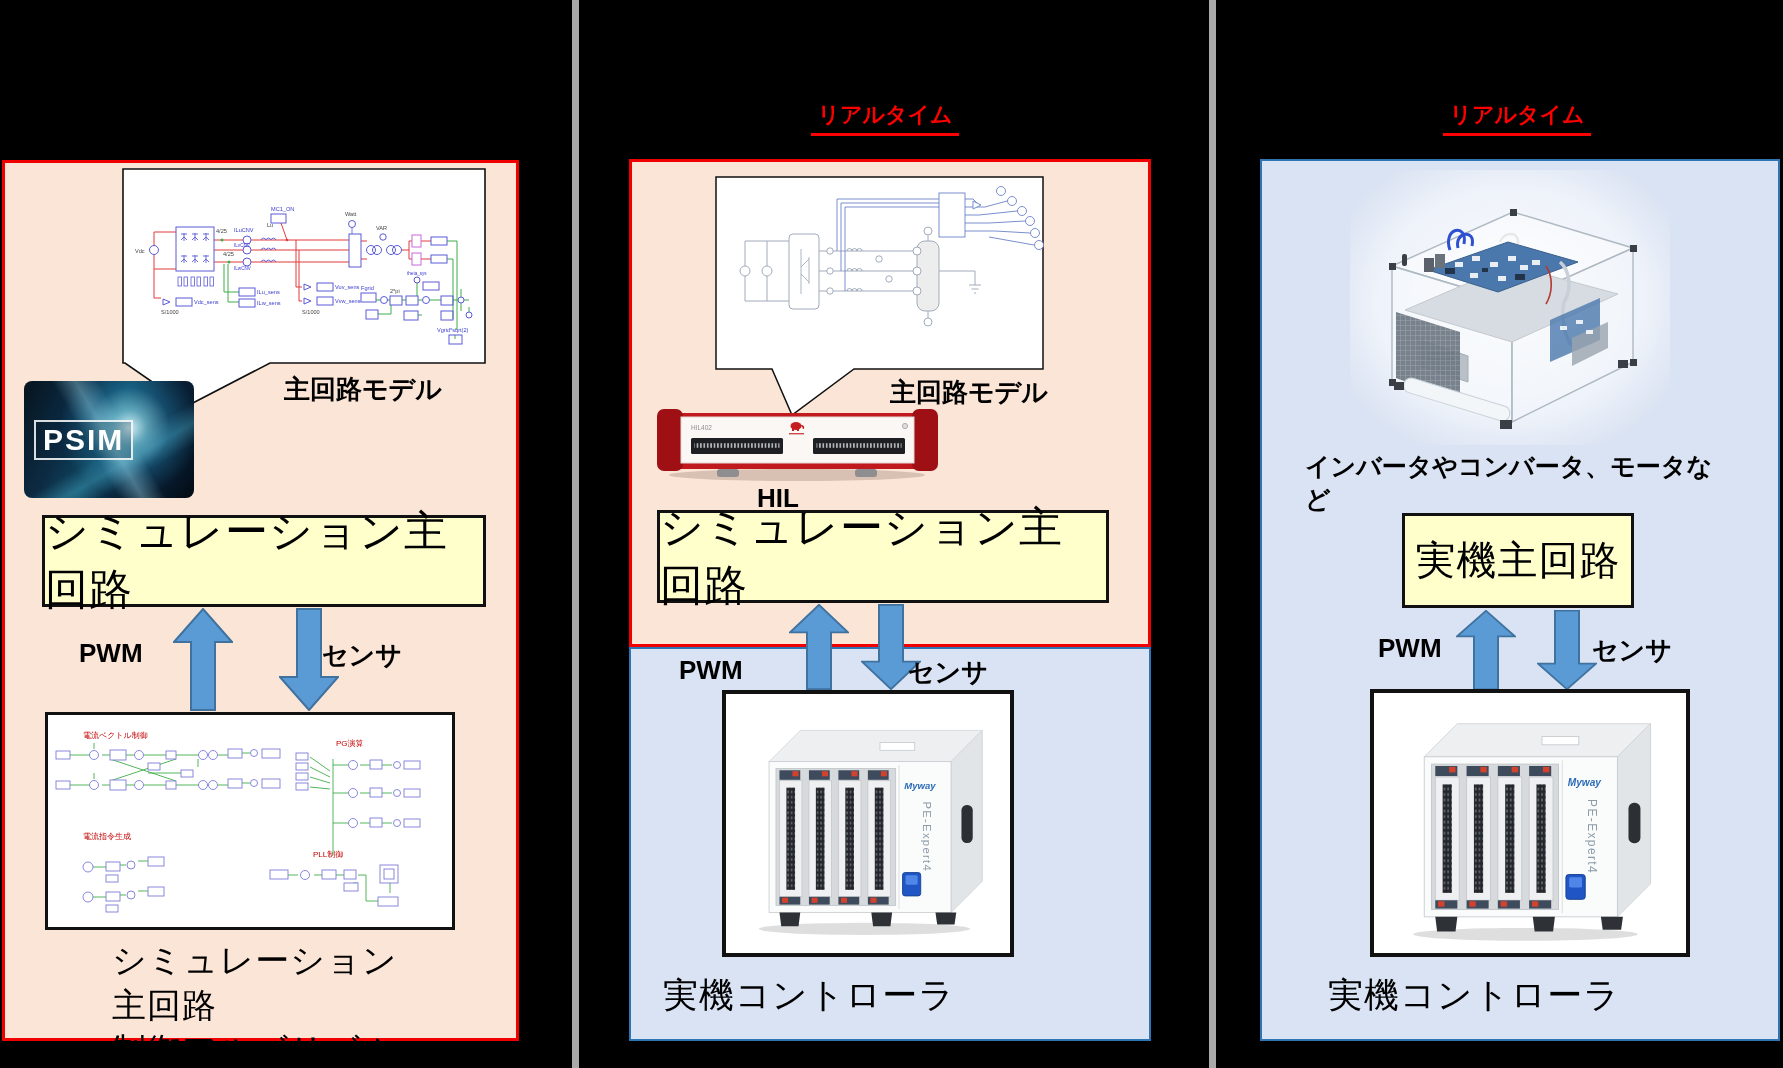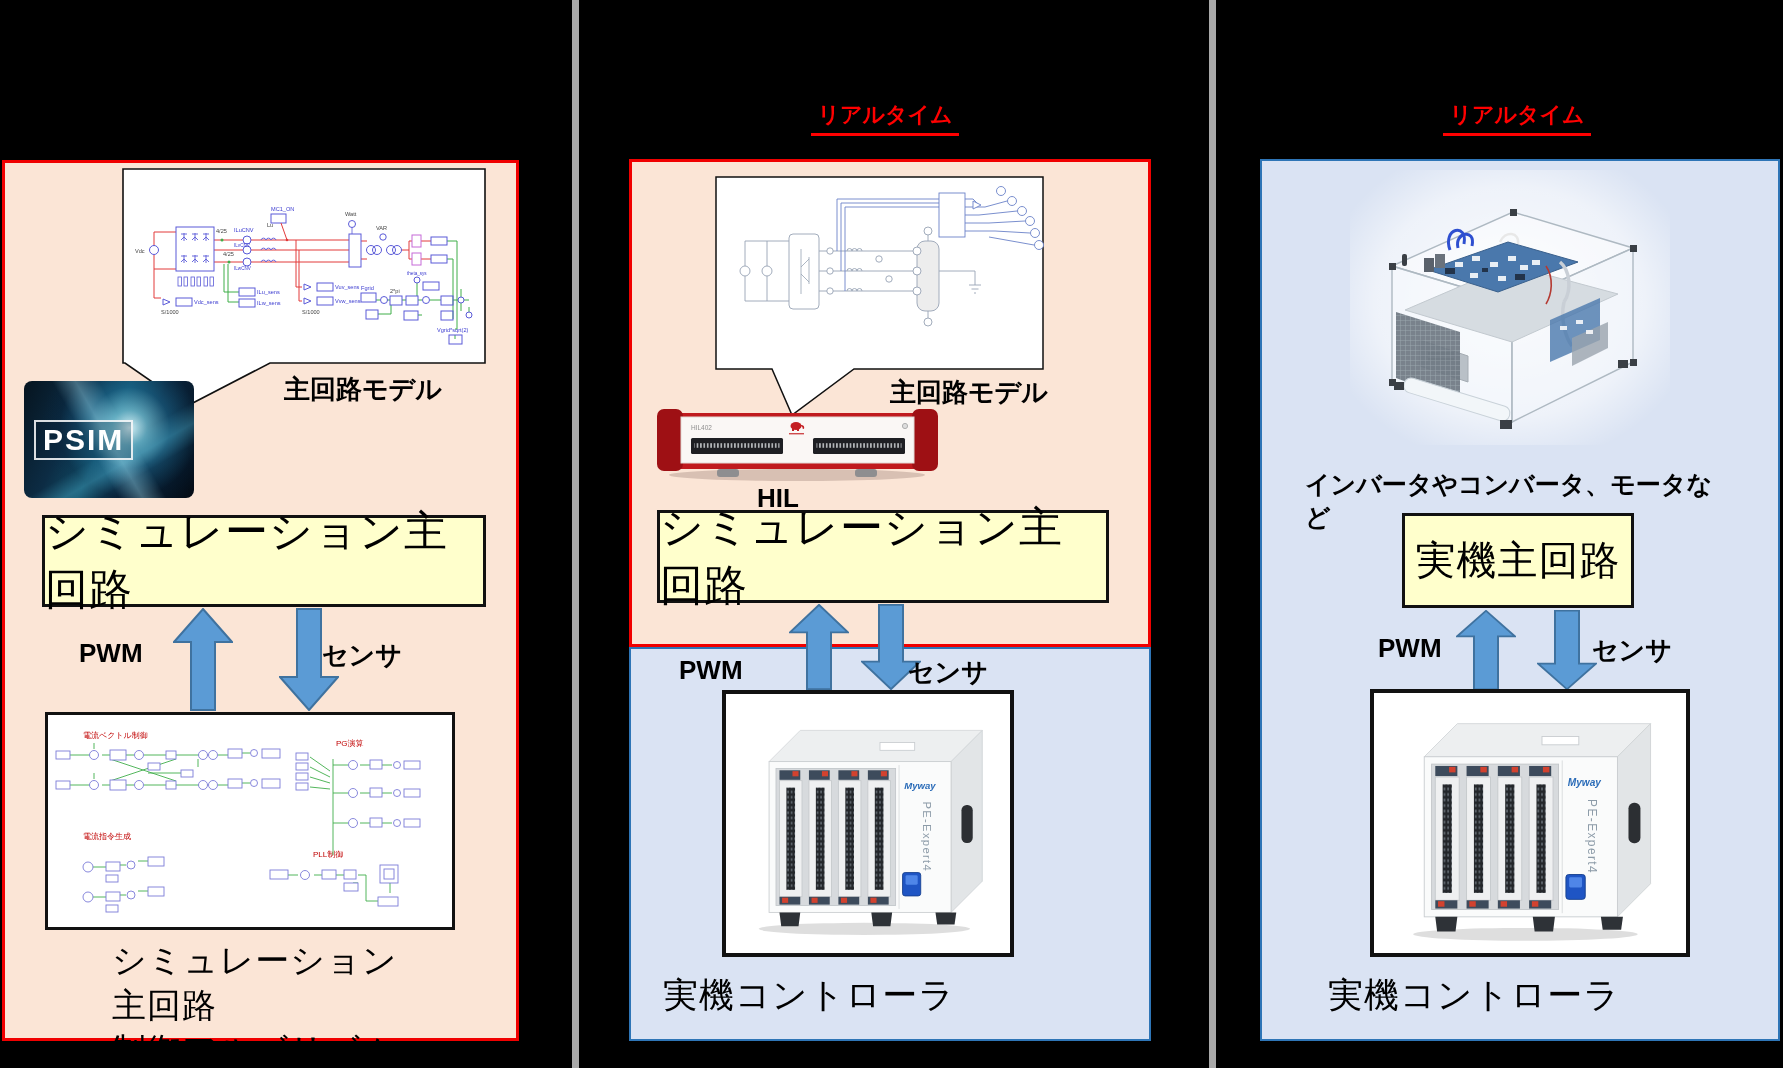--- a/index.html
+++ b/index.html
@@ -502,21 +502,21 @@
         </g>
       <rect x="52" y="222" width="110" height="15" rx="7" transform="rotate(17 107 229)" fill="#F2F6F9" stroke="#C9D2D9"></rect>
     </g>
     <g fill="#3A3F45">
       <rect x="150" y="250" width="12" height="9"></rect>
         <rect x="268" y="190" width="10" height="8"></rect>
         <rect x="44" y="212" width="10" height="8"></rect>
     </g>
   </svg>
 
-  <div class="small-label" style="left:1305px;top:468px;width:420px;font-size:25px">インバータやコンバータ、モータなど</div>
+  <div class="small-label" style="left:1305px;top:450px;width:420px;font-size:25px">インバータやコンバータ、モータなど</div>
 
   <div class="yellow-box" style="left:1402px;top:513px;width:232px;height:95px;font-size:40px">
     <span>実機主回路</span>
   </div>
 
   <div class="small-label" style="left:1378px;top:633px;width:80px;font-size:26px">PWM</div>
   <svg class="arrow" style="left:1456px;top:610px" width="60" height="80" viewBox="0 0 60 100" preserveAspectRatio="none">
     <polygon points="30,1 59,33 42,33 42,99 18,99 18,33 1,33" fill="#5B9BD5" stroke="#3F729F" stroke-width="2"></polygon>
   </svg>
   <svg class="arrow down" style="left:1537px;top:610px" width="60" height="80" viewBox="0 0 60 100" preserveAspectRatio="none">

